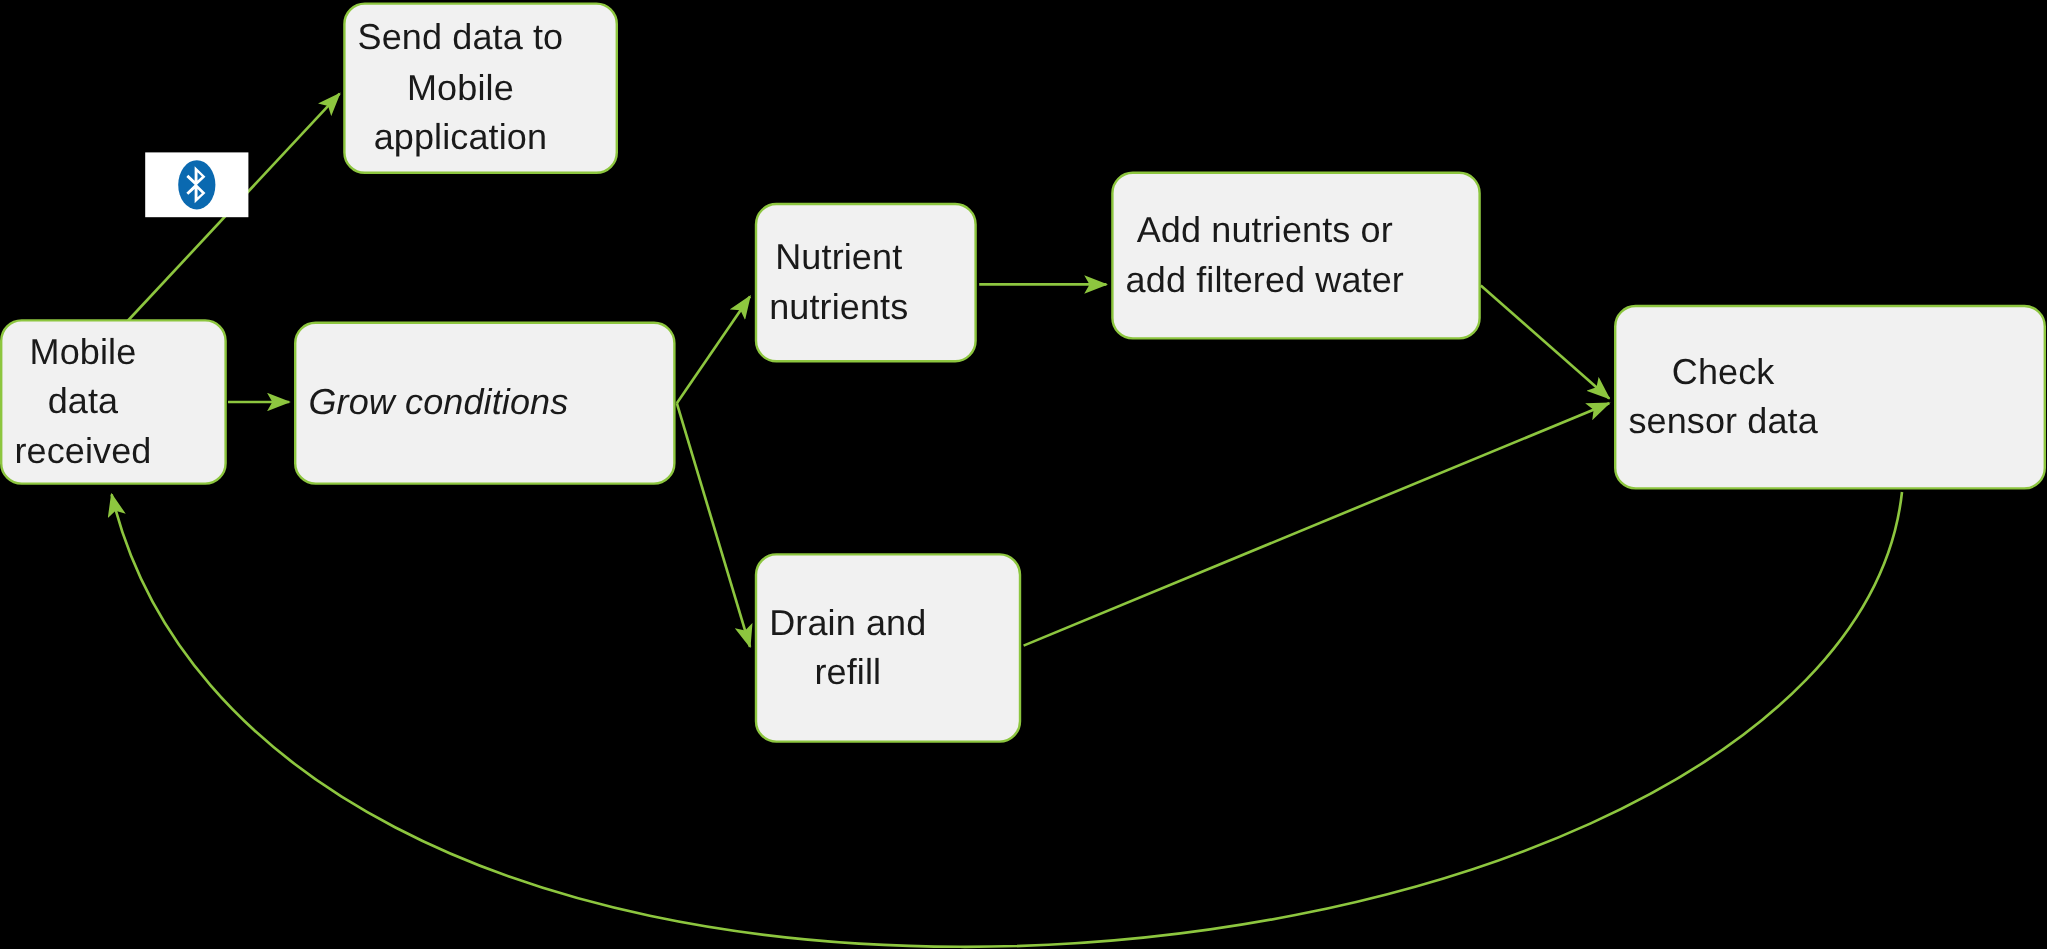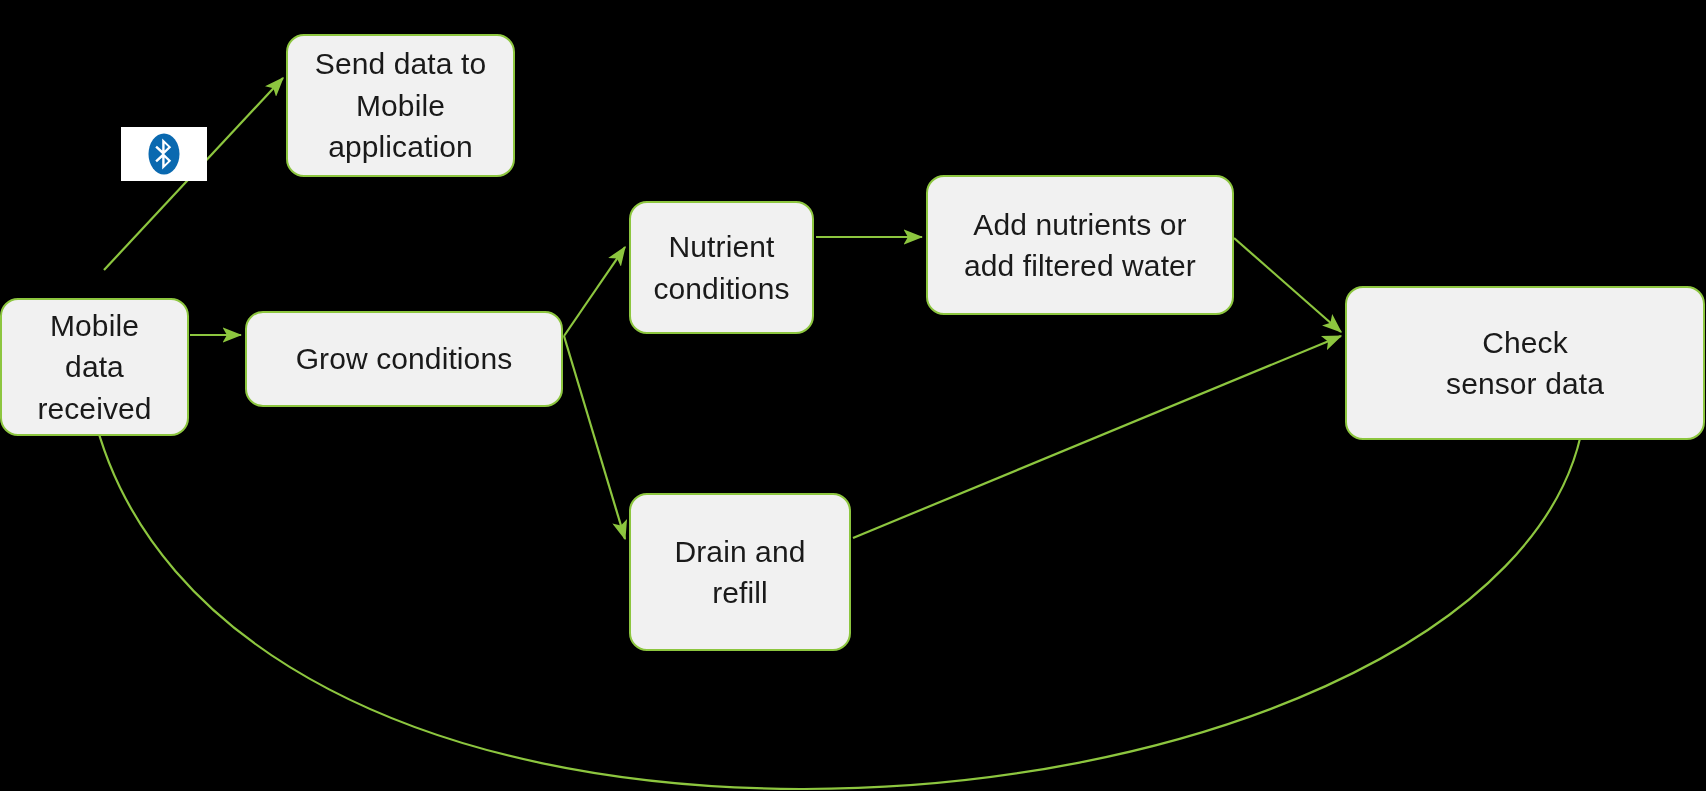--- a/index.html
+++ b/index.html
@@ -16,30 +16,28 @@
     font-family: "Liberation Sans", sans-serif;
   }
   .node {
     position: absolute;
     box-sizing: border-box;
     background: #f1f1f1;
     border: 2.2px solid #8DC63F;
     border-radius: 18px;
     display: flex;
     align-items: center;
-    justify-content: center;
     text-align: center;
     color: #1a1a1a;
     font-size: 30px;
     line-height: 1.38;
     font-weight: 400;
     letter-spacing: 0.1px;
     padding: 4px 10px;
     white-space: pre-line;
-    margin-top: 32px;
   }
   .edge-layer {
     position: absolute;
     left: 0;
     top: 0;
     width: 1706px;
     height: 791px;
     pointer-events: none;
   }
   .bt-badge {
@@ -85,27 +83,27 @@
 data
 received</span>
   </div>
 
   <div class="node" style="left:286px; top:2px; width:229px; height:143px;">
     <span>Send data to
 Mobile
 application</span>
   </div>
 
-  <div class="node" style="left:245px; top:279px; width:318px; height:96px;">
+  <div class="node" style="left:245px; top:268px; width:318px; height:136px;font-style:italic;">
     <span>Grow conditions</span>
   </div>
 
   <div class="node" style="left:629px; top:169px; width:185px; height:133px;">
     <span>Nutrient
-conditions</span>
+nutrients</span>
   </div>
 
   <div class="node" style="left:926px; top:143px; width:308px; height:140px;">
     <span>Add nutrients or
 add filtered water</span>
   </div>
 
   <div class="node" style="left:1345px; top:254px; width:360px; height:154px;">
     <span>Check
 sensor data</span>

